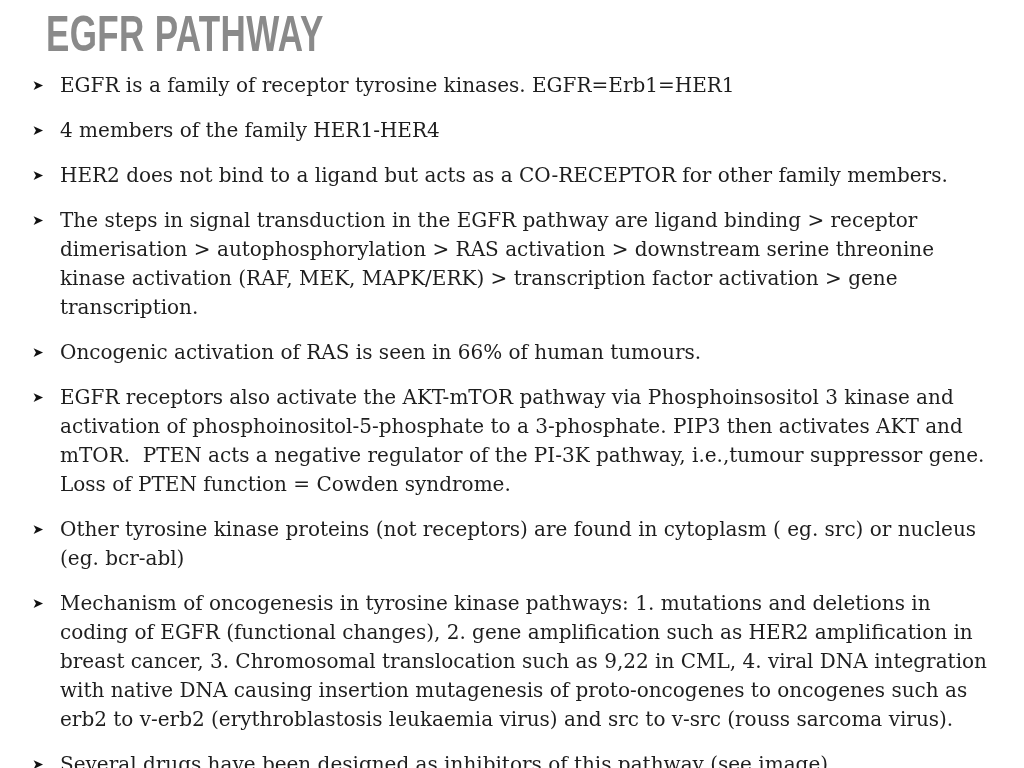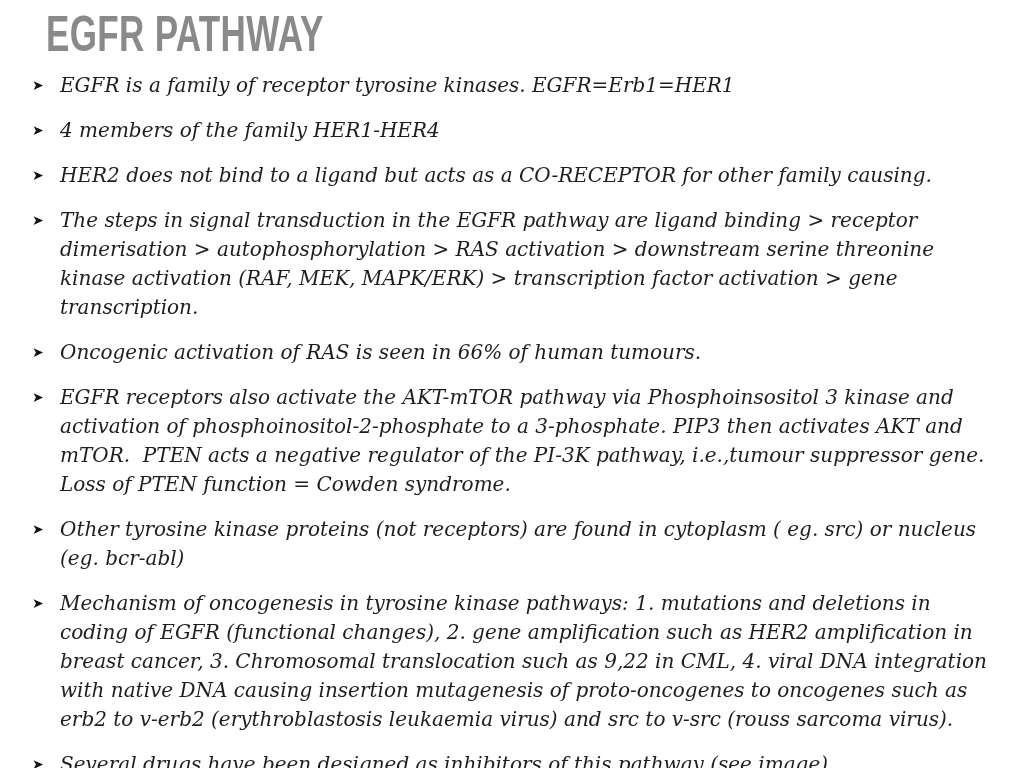--- a/index.html
+++ b/index.html
@@ -50,53 +50,52 @@
     width: 18px;
     font-size: 14px;
     line-height: 29px;
     color: #111111;
     margin-right: 10px;
     text-align: left;
   }
   .bullet-text {
     flex: 1 1 auto;
     white-space: pre-wrap;
-    font-style: italic;
   }
 </style>
 </head>
 <body>
 
 <div class="slide">
   <h1 class="slide-title">EGFR PATHWAY</h1>
 
   <ul class="bullet-list">
     <li>
       <span class="bullet-arrow">➤</span>
       <span class="bullet-text">EGFR is a family of receptor tyrosine kinases. EGFR=Erb1=HER1</span>
     </li>
     <li>
       <span class="bullet-arrow">➤</span>
       <span class="bullet-text">4 members of the family HER1-HER4</span>
     </li>
     <li>
       <span class="bullet-arrow">➤</span>
-      <span class="bullet-text">HER2 does not bind to a ligand but acts as a CO-RECEPTOR for other family causing.</span>
+      <span class="bullet-text">HER2 does not bind to a ligand but acts as a CO-RECEPTOR for other family members.</span>
     </li>
     <li>
       <span class="bullet-arrow">➤</span>
       <span class="bullet-text">The steps in signal transduction in the EGFR pathway are ligand binding &gt; receptor dimerisation &gt; autophosphorylation &gt; RAS activation &gt; downstream serine threonine kinase activation (RAF, MEK, MAPK/ERK) &gt; transcription factor activation &gt; gene transcription.</span>
     </li>
     <li>
       <span class="bullet-arrow">➤</span>
       <span class="bullet-text">Oncogenic activation of RAS is seen in 66% of human tumours.</span>
     </li>
     <li>
       <span class="bullet-arrow">➤</span>
-      <span class="bullet-text">EGFR receptors also activate the AKT-mTOR pathway via Phosphoinsositol 3 kinase and activation of phosphoinositol-2-phosphate to a 3-phosphate. PIP3 then activates AKT and mTOR.  PTEN acts a negative regulator of the PI-3K pathway, i.e.,tumour suppressor gene. Loss of PTEN function = Cowden syndrome.</span>
+      <span class="bullet-text">EGFR receptors also activate the AKT-mTOR pathway via Phosphoinsositol 3 kinase and activation of phosphoinositol-5-phosphate to a 3-phosphate. PIP3 then activates AKT and mTOR.  PTEN acts a negative regulator of the PI-3K pathway, i.e.,tumour suppressor gene. Loss of PTEN function = Cowden syndrome.</span>
     </li>
     <li>
       <span class="bullet-arrow">➤</span>
       <span class="bullet-text">Other tyrosine kinase proteins (not receptors) are found in cytoplasm ( eg. src) or nucleus (eg. bcr-abl)</span>
     </li>
     <li>
       <span class="bullet-arrow">➤</span>
       <span class="bullet-text">Mechanism of oncogenesis in tyrosine kinase pathways: 1. mutations and deletions in coding of EGFR (functional changes), 2. gene amplification such as HER2 amplification in breast cancer, 3. Chromosomal translocation such as 9,22 in CML, 4. viral DNA integration with native DNA causing insertion mutagenesis of proto-oncogenes to oncogenes such as erb2 to v-erb2 (erythroblastosis leukaemia virus) and src to v-src (rouss sarcoma virus).</span>
     </li>
     <li>

